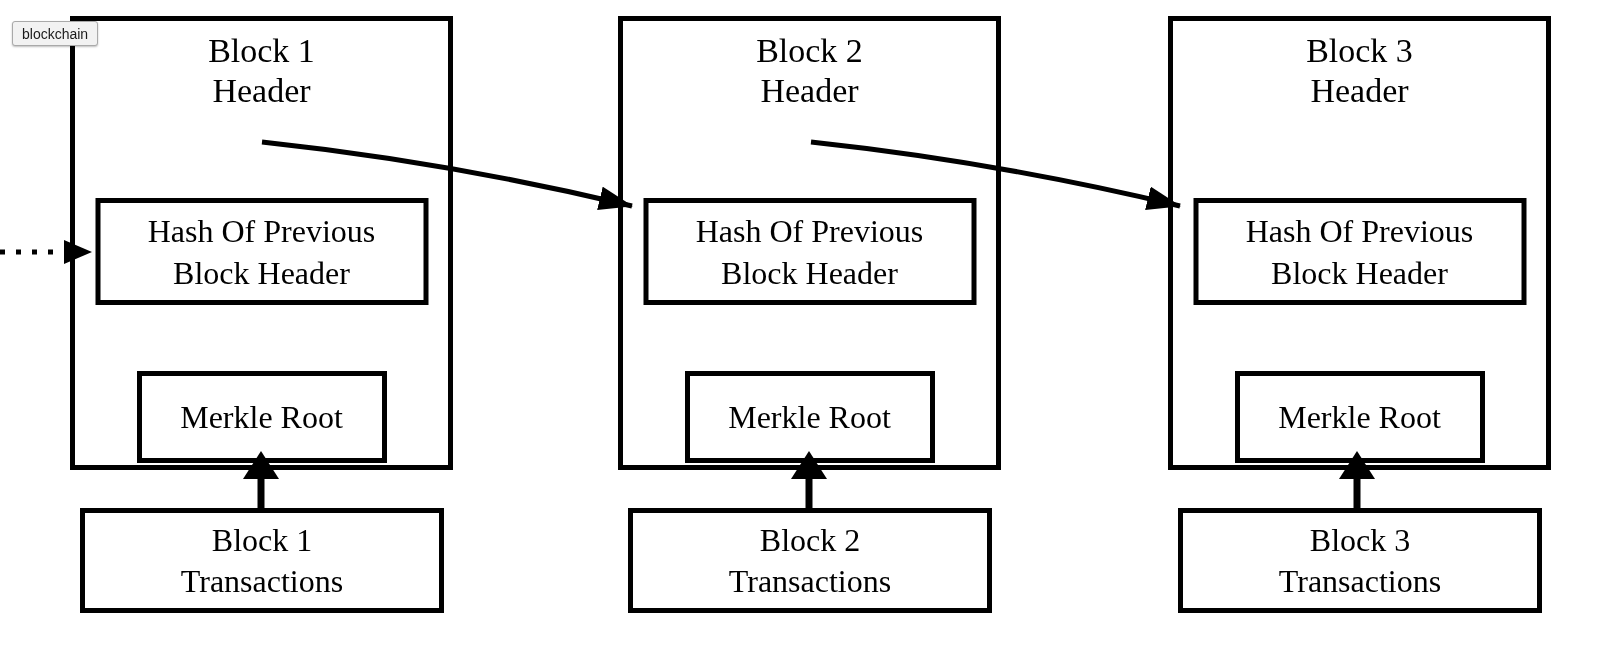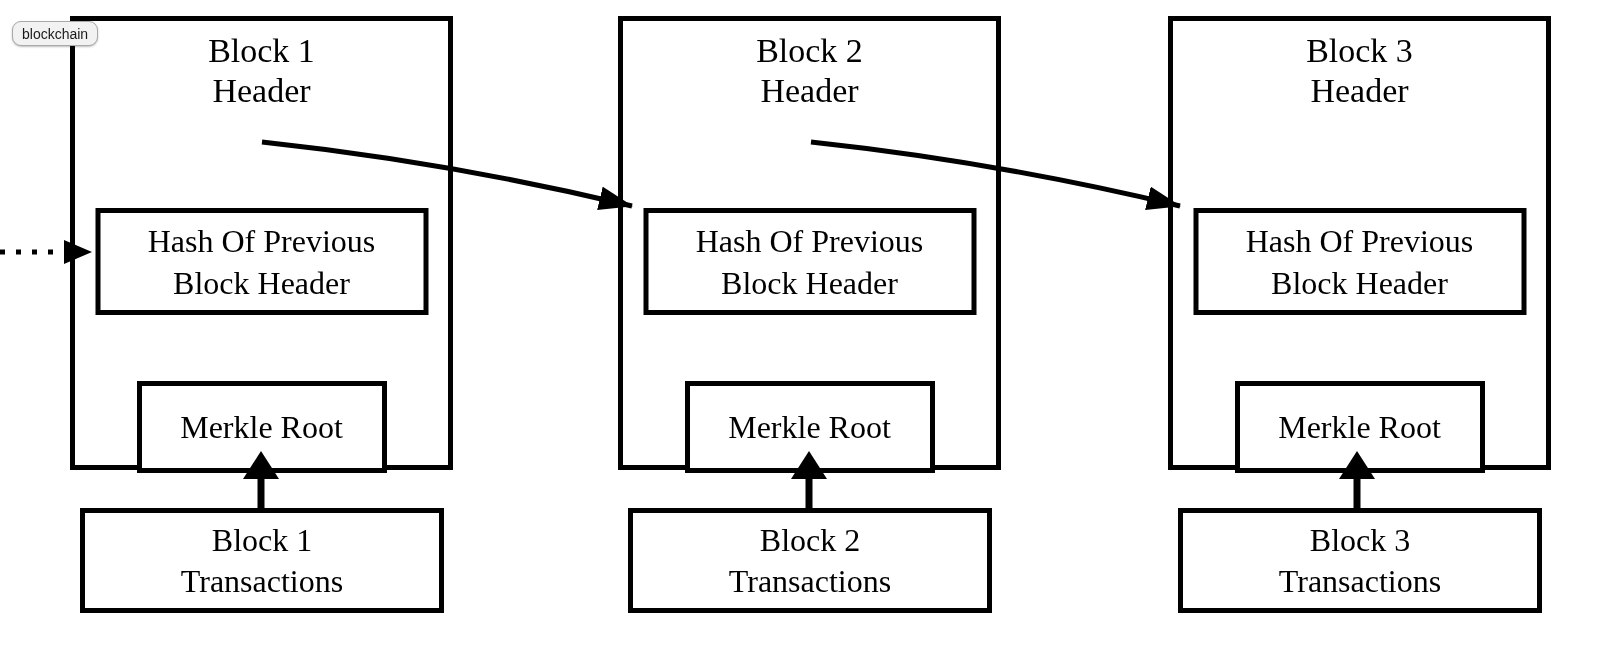--- a/index.html
+++ b/index.html
@@ -47,21 +47,20 @@
     transform: translateX(-50%);
     border: 5px solid var(--line);
     background: var(--bg);
     display: flex;
     align-items: center;
     justify-content: center;
     text-align: center;
     font-size: 32px;
     line-height: 42px;
     white-space: pre-line;
-    margin-top: 10px;
   }
   .hash-box   { top: 177px; width: 323px; height: 97px; }
   .merkle-box { top: 350px; width: 240px; height: 82px; }
   .trans-box {
     position: absolute;
     top: 508px;
     width: 354px;
     height: 95px;
     border: 5px solid var(--line);
     background: var(--bg);
@@ -86,21 +85,21 @@
   .tooltip {
     position: absolute;
     left: 12px;
     top: 21px;
     height: 23px;
     padding: 0 9px;
     display: flex;
     align-items: center;
     background: var(--tooltip-bg);
     border: 1px solid var(--tooltip-border);
-    border-radius: 9px;
+    border-radius: 3px;
     box-shadow: 0 1px 2px rgba(0,0,0,0.25);
     font-family: "Liberation Sans", sans-serif;
     font-size: 14px;
     color: var(--tooltip-text);
     z-index: 10;
     white-space: nowrap;
   }
 </style>
 </head>
 <body>

